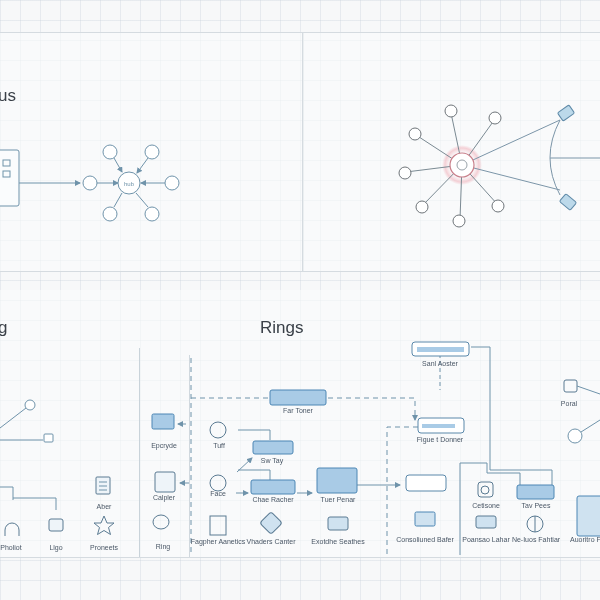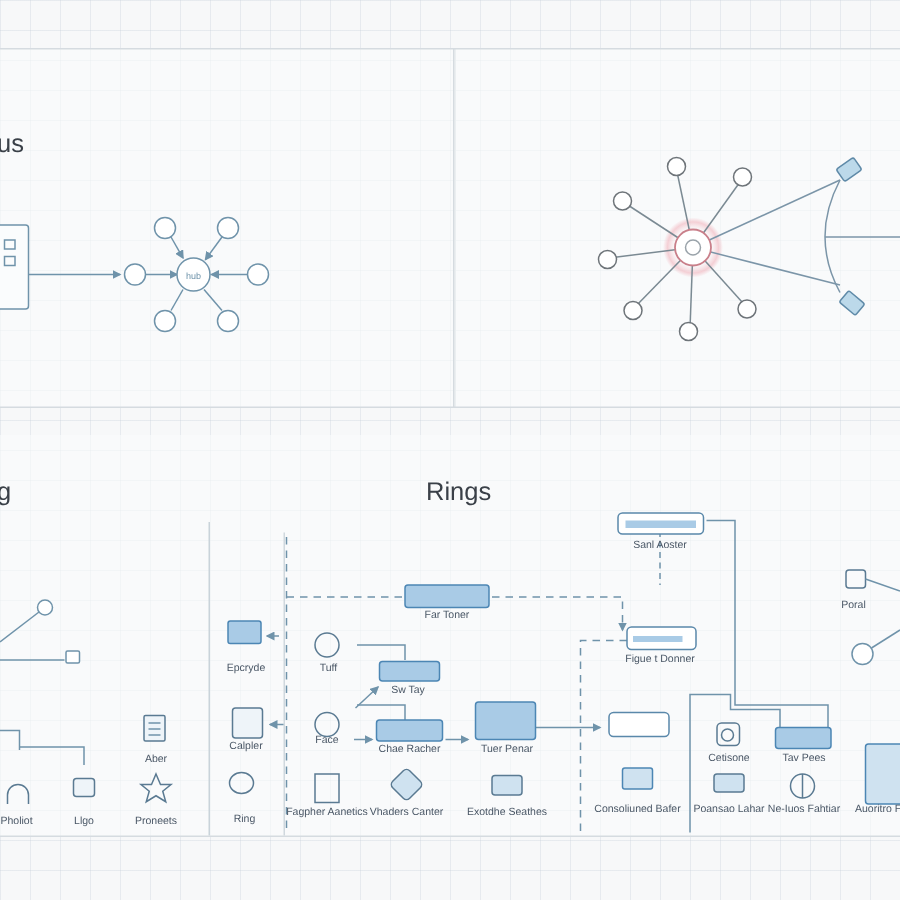--- a/index.html
+++ b/index.html
@@ -37,21 +37,21 @@
 
 <div class="panel" style="left:-2px;top:32px;width:304px;height:238px;"></div>
 <div class="panel" style="left:302px;top:32px;width:300px;height:238px;"></div>
 <div class="panel" style="left:-2px;top:290px;width:604px;height:267px;border-top:none;border-left:none;border-right:none;"></div>
 
 <div class="vdiv" style="left:139px;top:348px;height:209px;"></div>
 <div class="vdiv" style="left:189px;top:355px;height:202px;background:#d0d8de;"></div>
 
 <div class="title" style="left:-2px;top:86px;">us</div>
 <div class="title" style="left:-2px;top:318px;">g</div>
-<div class="title" style="left:284px;top:318px;">Rings</div>
+<div class="title" style="left:260px;top:318px;">Rings</div>
 
 <svg class="layer" width="600" height="600">
   <defs>
     <marker id="arr" markerWidth="6" markerHeight="6" refX="5" refY="3" orient="auto">
       <path d="M0,0 L6,3 L0,6 z" fill="#6f93aa"></path>
     </marker>
     <radialGradient id="pinkglow">
       <stop offset="60%" stop-color="#f6c9cf" stop-opacity="0.0"></stop>
       <stop offset="85%" stop-color="#f1b3bc" stop-opacity="0.6"></stop>
       <stop offset="100%" stop-color="#f1b3bc" stop-opacity="0"></stop>

